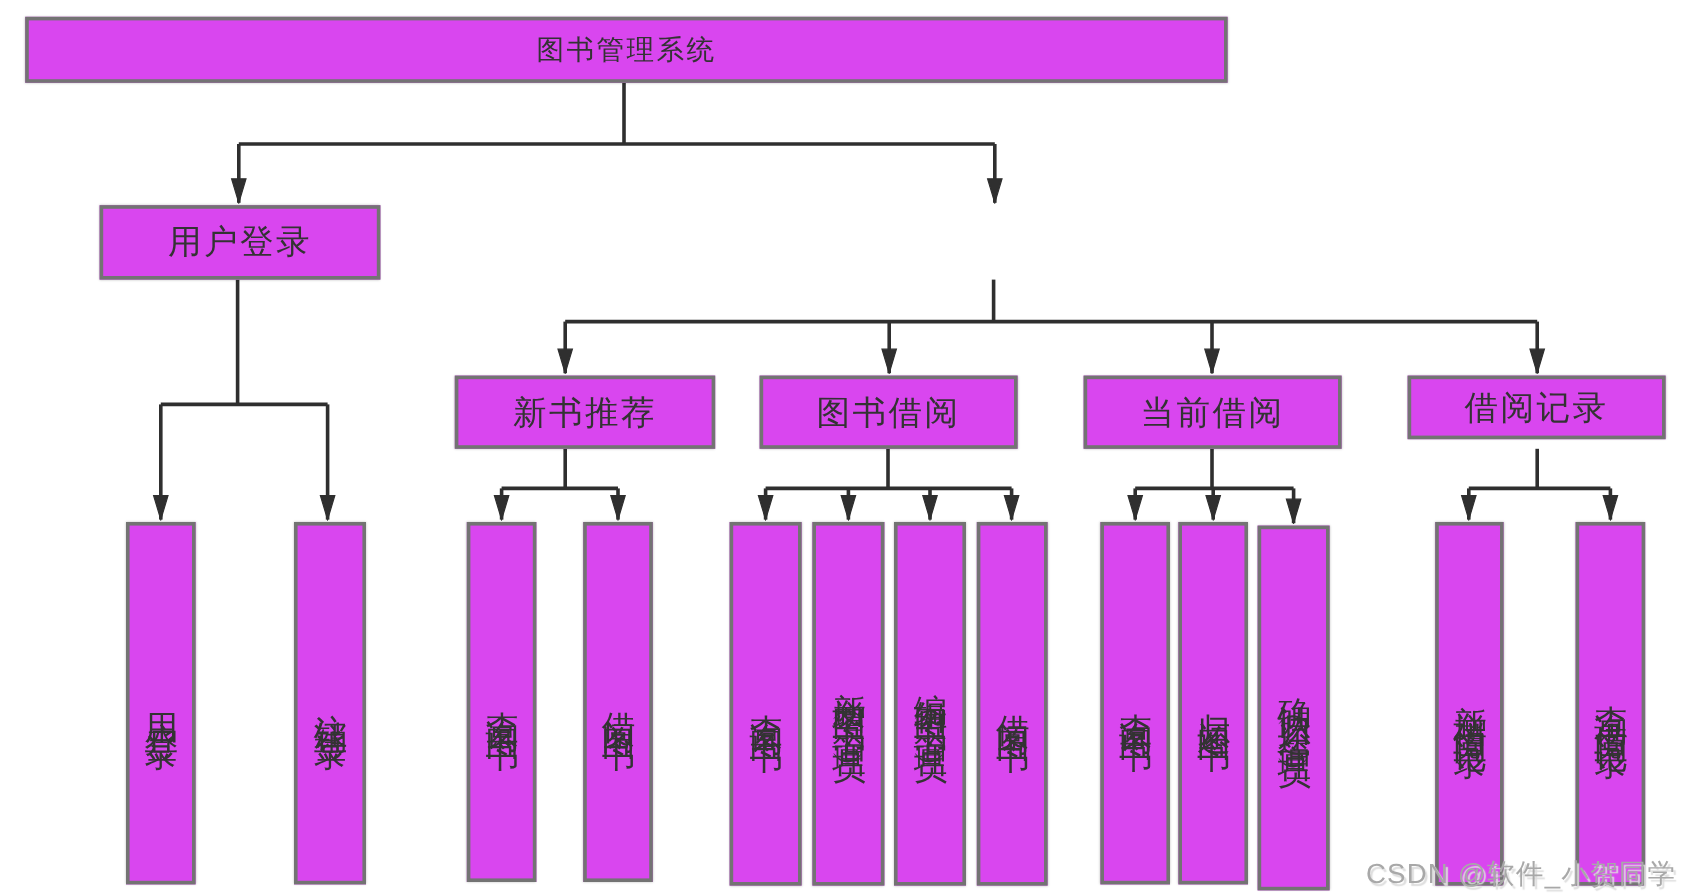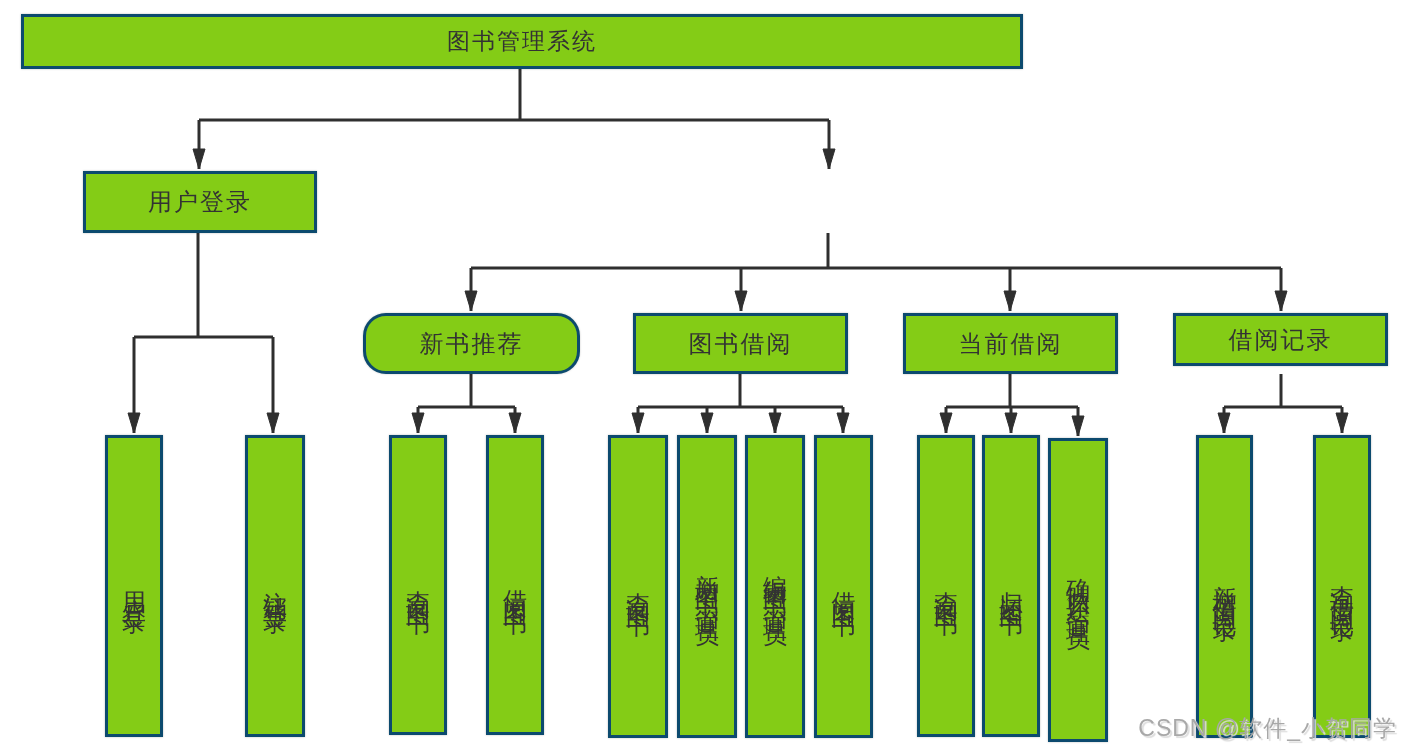--- a/index.html
+++ b/index.html
@@ -17,30 +17,30 @@
   }
   .connectors {
     position: absolute;
     left: 0;
     top: 0;
     pointer-events: none;
   }
   .node {
     position: absolute;
     box-sizing: border-box;
-    border: 3px solid #0c4a6e;
-    background: #84cc16;
+    border: 3px solid #737373;
+    background: #d946ef;
     display: flex;
     align-items: center;
     justify-content: center;
     color: #333333;
     box-shadow: 0 0 2px rgba(0,0,0,0.25);
   }
   .node .lbl {
-    font-size: 24px;
+    font-size: 28px;
     letter-spacing: 2px;
     white-space: nowrap;
   }
   .node.root .lbl {
     font-size: 23px;
   }
   .node.vertical .lbl {
     writing-mode: vertical-rl;
     text-orientation: mixed;
     letter-spacing: 7px;
@@ -133,21 +133,21 @@
     <span class="lbl">用户登录</span>
   </div>
 
   <div class="node vertical" style="left:105px; top:435px; width:58px; height:302px;">
     <span class="lbl">用户登录</span>
   </div>
   <div class="node vertical" style="left:245px; top:435px; width:60px; height:302px;">
     <span class="lbl">注销登录</span>
   </div>
 
-  <div class="node" style="left:363px; top:313px; width:217px; height:61px;border-radius:23px;">
+  <div class="node" style="left:379px; top:313px; width:217px; height:61px;">
     <span class="lbl">新书推荐</span>
   </div>
   <div class="node" style="left:633px; top:313px; width:215px; height:61px;">
     <span class="lbl">图书借阅</span>
   </div>
   <div class="node" style="left:903px; top:313px; width:215px; height:61px;">
     <span class="lbl">当前借阅</span>
   </div>
   <div class="node" style="left:1173px; top:313px; width:215px; height:53px;">
     <span class="lbl">借阅记录</span>

